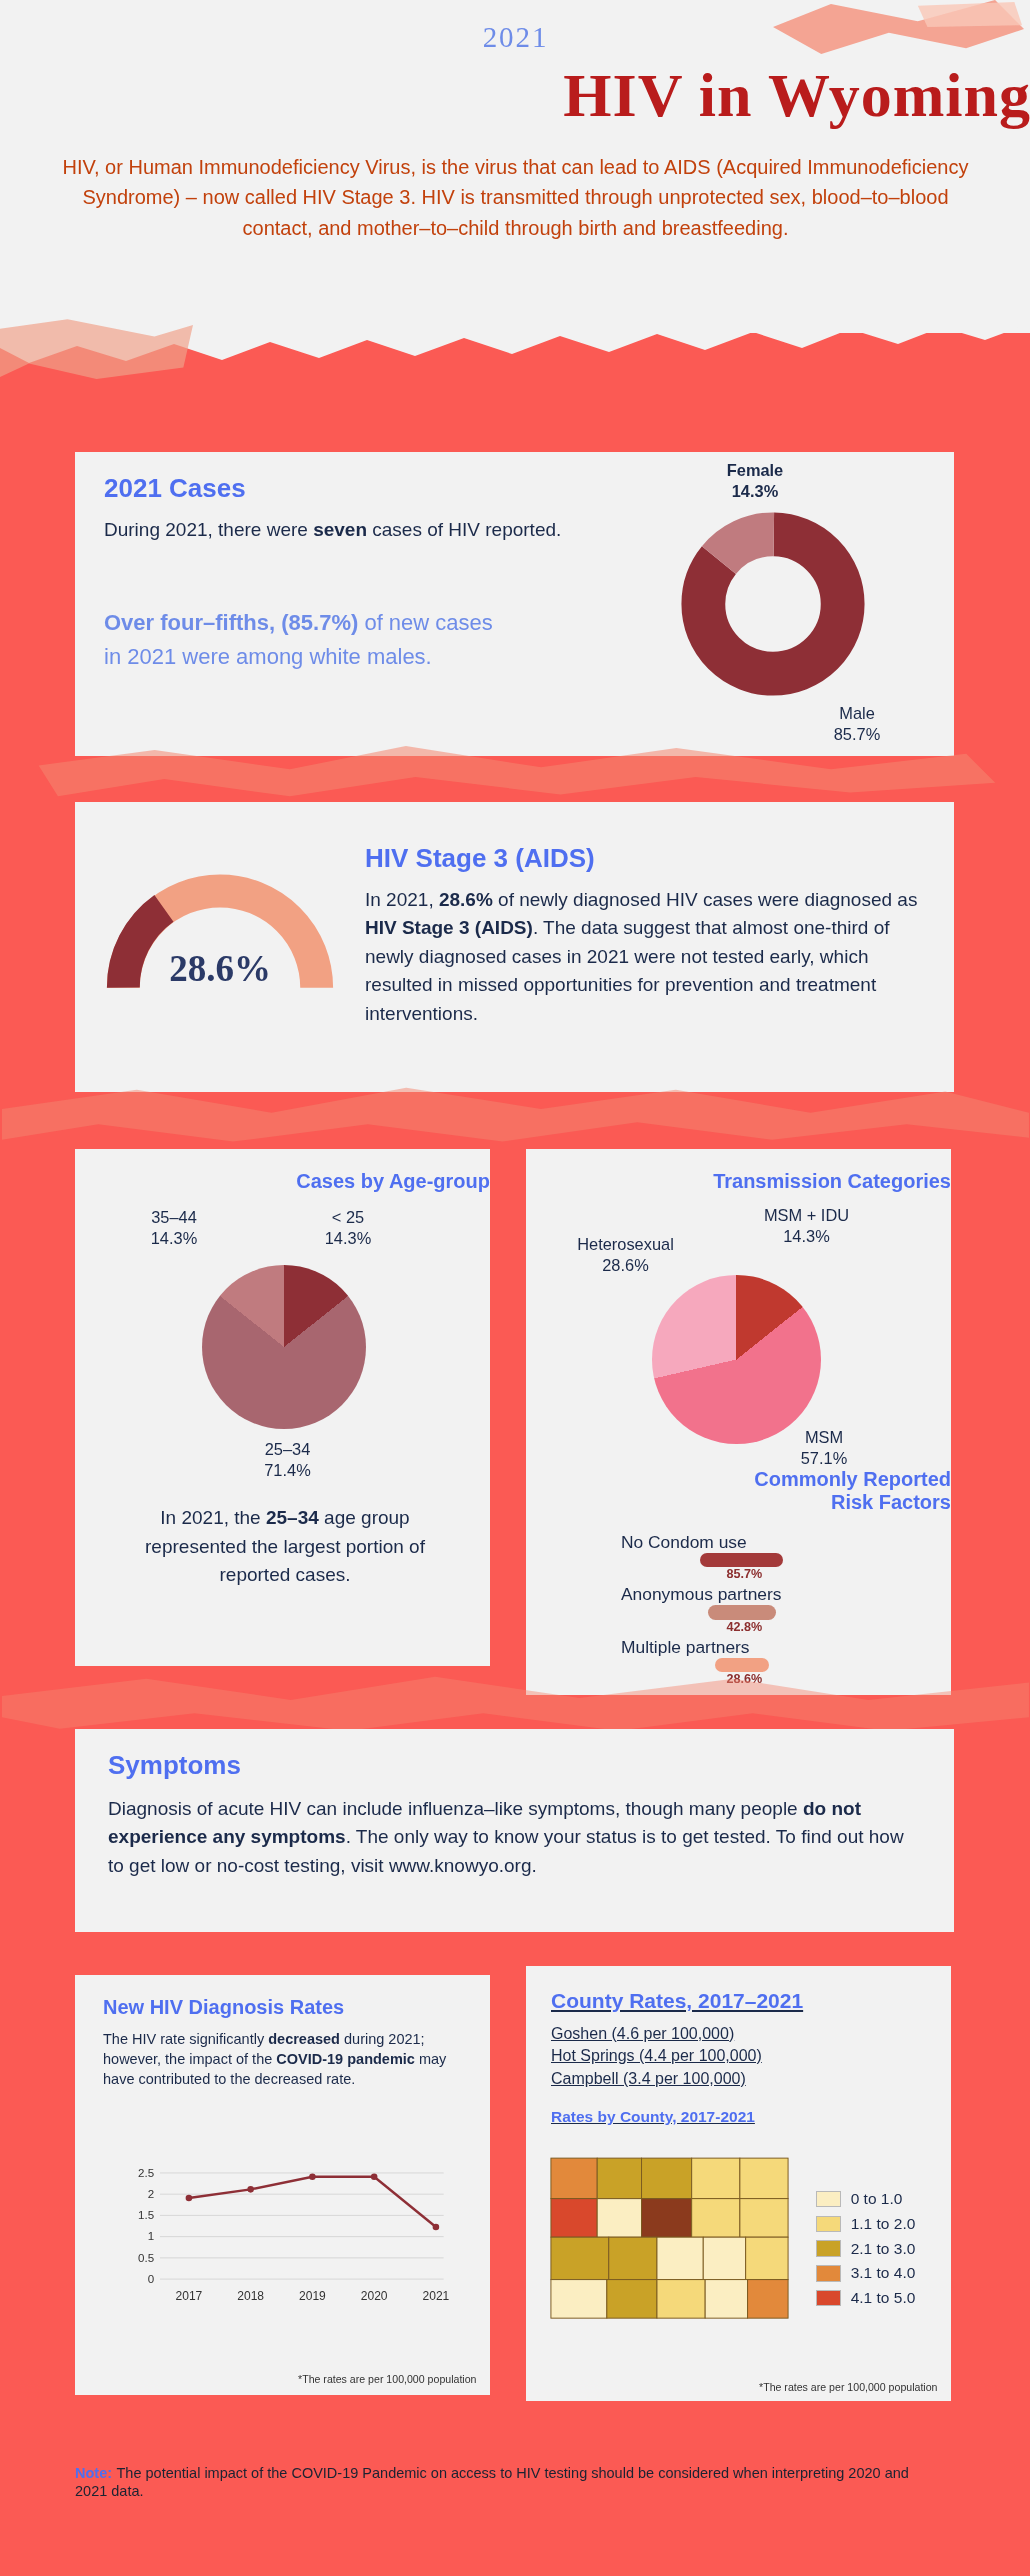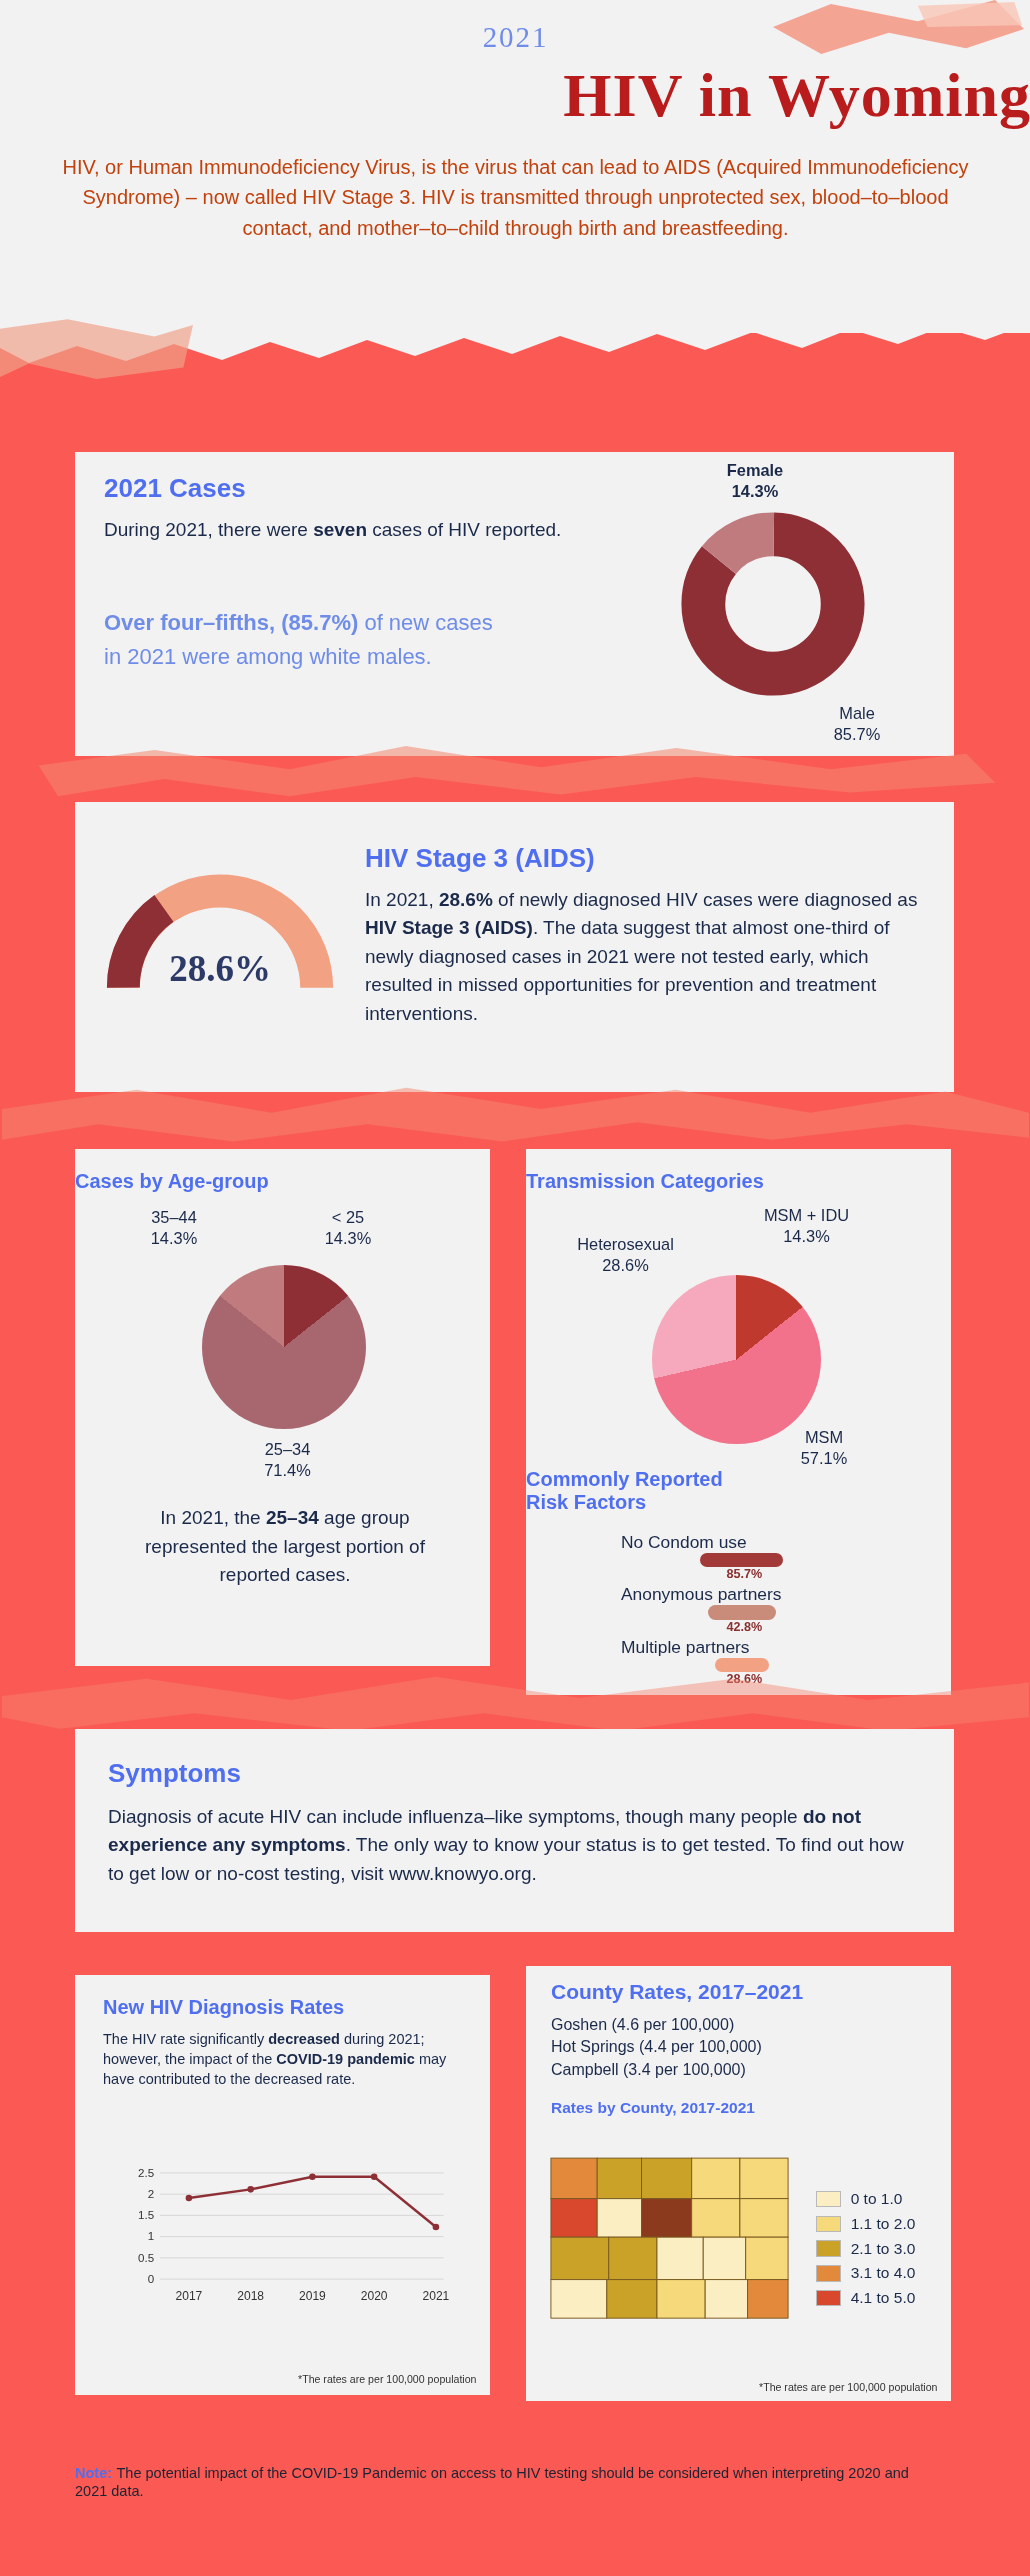--- a/index.html
+++ b/index.html
@@ -60,21 +60,21 @@
   #card-stage3 .gaugebox { position:absolute; left:29px; top:60px; width:232px; height:155px; }
   #card-stage3 .txt { position:absolute; left:290px; top:41px; width:560px; }
   .gauge-val {
     position:absolute; left:0; top:85px; width:232px; text-align:center;
     font-family:"Liberation Serif", serif; font-size:37px; color:#2b3a67; font-weight:bold;
   }
 
   
   #card-age { left:75px; top:1149px; width:415px; height:517px; }
   #card-pie2 { left:526px; top:1149px; width:425px; height:546px; }
-  .card-h3 { color:#4f6ff0; font-size:20px; font-weight:bold; text-align:left; margin:0; }
+  .card-h3 { color:#4f6ff0; font-size:20px; font-weight:bold; text-align:right; margin:0; }
 
   .pie { border-radius:50%; }
 
   
   .risk-row { display:flex; align-items:center; margin:2.9px 0;flex-direction:column; }
   .risk-label { font-size:17.4px; width:241px; }
   .risk-bar { height:14.5px; border-radius:7.7px; }
   .risk-pct { font-size:12.6px; font-weight:bold; color:#8c2f2f; margin-left:5.8px; }
 
   
@@ -233,21 +233,21 @@
       <span class="risk-pct">28.6%</span>
     </div>
   </div>
 </div>
 
 <svg style="position:absolute;left:0;top:1671px;width:1031px;height:77px;" viewBox="0 0 1067 80" width="1031" height="77">
   <polygon points="0,26 150,8 300,30 450,6 600,28 760,8 900,30 1067,12 1067,48 920,62 780,44 640,62 500,44 360,62 200,44 60,60 0,48" fill="#f4866f" opacity=".45"></polygon>
 </svg>
 
 <div class="card" id="card-sym">
-  <div style="padding:29px 33px;">
+  <div style="padding:21px 33px;">
     <h2 class="sec">Symptoms</h2>
     <p class="body" style="margin-top:13.5px;">
       <span>Diagnosis of acute HIV can include influenza–like symptoms, though many people </span><b>do not experience any symptoms</b><span>. The only way to know your status is to get tested. To find out how to get low or no-cost testing, visit www.knowyo.org.</span>
     </p>
   </div>
 </div>
 
 <div class="card" id="card-rates">
   <div style="padding:21px 28px 0;">
     <div class="card-h3" style="text-align:left;">New HIV Diagnosis Rates</div>
@@ -287,21 +287,21 @@
       <text x="216" y="142">2019</text>
         <text x="280" y="142">2020</text>
       <text x="344" y="142">2021</text>
     </g>
   </svg>
 
   <div class="foot-note" style="position:absolute;right:13.5px;bottom:9.7px;">*The rates are per 100,000 population</div>
 </div>
 
 <div class="card" id="card-county">
-  <div style="padding:14px 25px 0;">
+  <div style="padding:23px 25px 0;text-decoration:underline;">
     <div class="card-h3" style="text-align:left;font-size:21px;">County Rates, 2017–2021</div>
     <div style="font-size:16px;line-height:1.42;margin-top:9.7px;">
       <div>Goshen (4.6 per 100,000)</div>
       <div>Hot Springs (4.4 per 100,000)</div>
       <div>Campbell (3.4 per 100,000)</div>
     </div>
     <div class="card-h3" style="text-align:left;font-size:15.5px;margin-top:17.4px;">Rates by County, 2017-2021</div>
   </div>
 
   <svg style="position:absolute;left:23px;top:184px;" width="241" height="184" viewBox="0 0 250 190">

